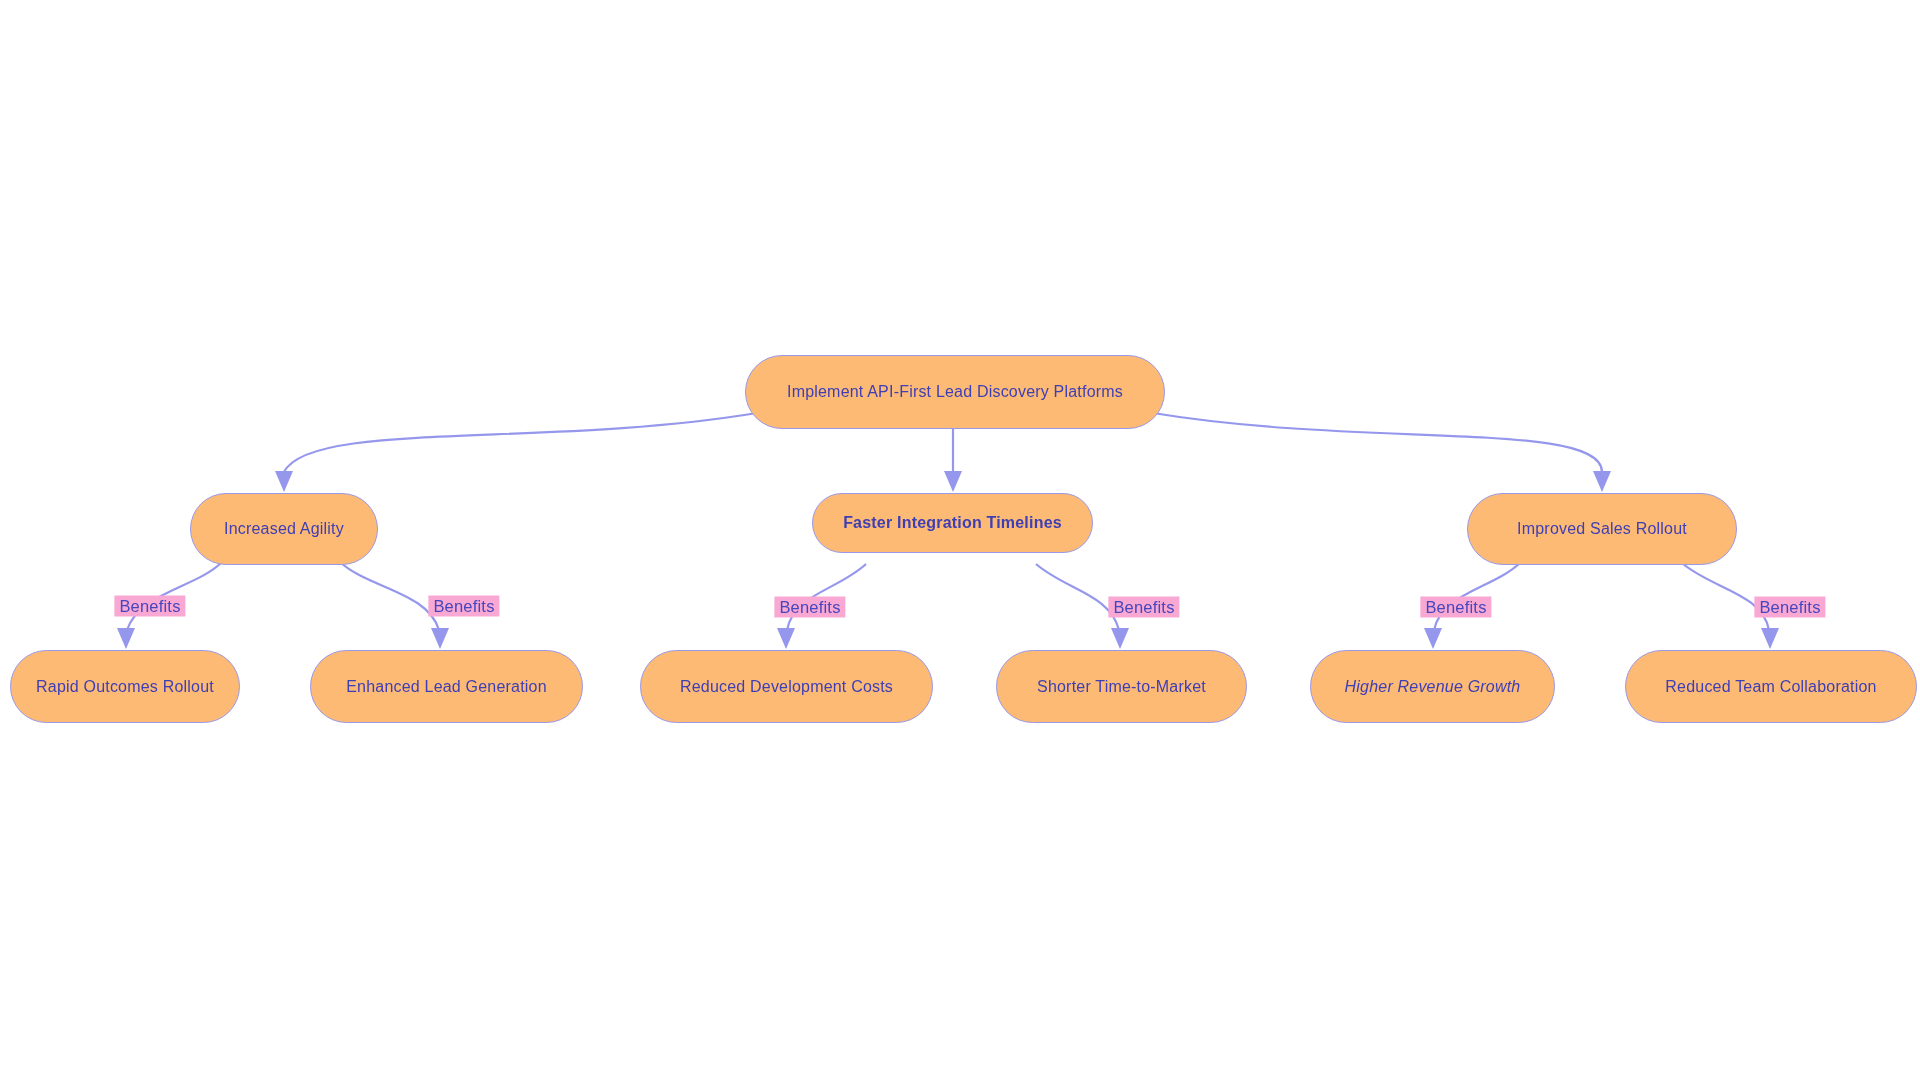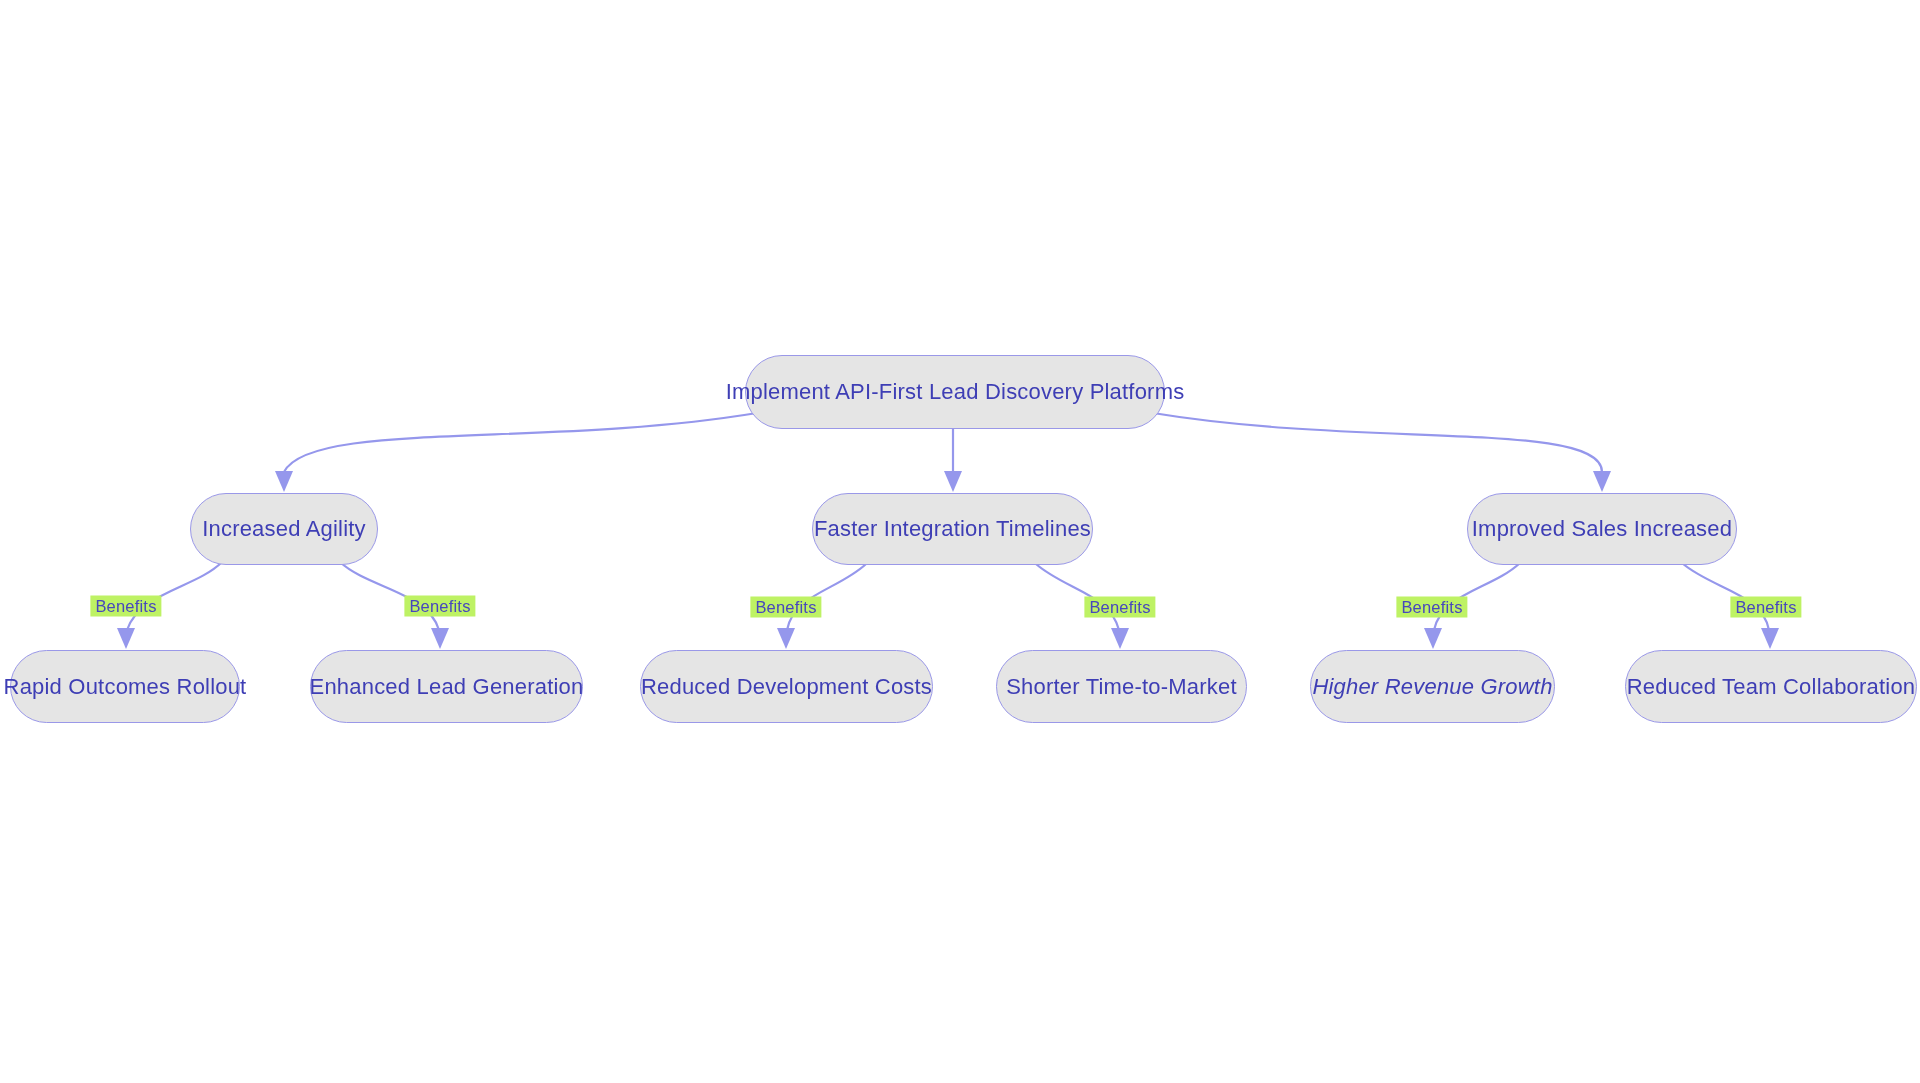--- a/index.html
+++ b/index.html
@@ -25,38 +25,39 @@
   }
   svg.edges polygon {
     fill: #9597ec;
     stroke: none;
   }
   .node {
     position: absolute;
     display: flex;
     align-items: center;
     justify-content: center;
-    background: #e5e5e5;
+    background: #fdba74;
     border: 1.5px solid #9a98e8;
     border-radius: 37px;
     color: #3e3eb5;
-    font-size: 22px;
+    font-size: 16px;
     letter-spacing: 0.2px;
     text-align: center;
     white-space: nowrap;
   }
   .edge-label {
     position: absolute;
     transform: translate(-50%, -50%);
-    background: #bef264;
+    background: #f9a8d4;
     padding: 1px 5px;
     color: #4747bd;
     font-size: 16.5px;
     letter-spacing: 0.2px;
     white-space: nowrap;
+    margin-left: 24px;
   }
 </style>
 </head>
 <body>
 
 <div class="canvas">
 
   <svg class="edges" viewBox="0 0 1920 1083">
 
     <path d="M 757 413 C 545 448, 310 420, 284 472"></path>
@@ -91,23 +92,23 @@
   <div class="edge-label" style="left:440px; top:606px;">Benefits</div>
   <div class="edge-label" style="left:786px; top:607px;">Benefits</div>
   <div class="edge-label" style="left:1120px; top:607px;">Benefits</div>
   <div class="edge-label" style="left:1432px; top:607px;">Benefits</div>
   <div class="edge-label" style="left:1766px; top:607px;">Benefits</div>
 
   <div class="node" style="left:745px; top:355px; width:420px; height:74px;">Implement API-First Lead Discovery Platforms</div>
 
   <div class="node" style="left:190px; top:493px; width:188px; height:72px;">Increased Agility</div>
 
-  <div class="node" style="left:812px; top:493px; width:281px; height:72px;">Faster Integration Timelines</div>
+  <div class="node" style="left:812px; top:493px; width:281px; height:60px;font-weight:bold;">Faster Integration Timelines</div>
 
-  <div class="node" style="left:1467px; top:493px; width:270px; height:72px;">Improved Sales Increased</div>
+  <div class="node" style="left:1467px; top:493px; width:270px; height:72px;">Improved Sales Rollout</div>
 
   <div class="node" style="left:10px; top:650px; width:230px; height:73px;">Rapid Outcomes Rollout</div>
 
   <div class="node" style="left:310px; top:650px; width:273px; height:73px;">Enhanced Lead Generation</div>
 
   <div class="node" style="left:640px; top:650px; width:293px; height:73px;text-align:center;">Reduced Development Costs</div>
 
   <div class="node" style="left:996px; top:650px; width:251px; height:73px;">Shorter Time-to-Market</div>
 
   <div class="node" style="left:1310px; top:650px; width:245px; height:73px;font-style:italic;">Higher Revenue Growth</div>

